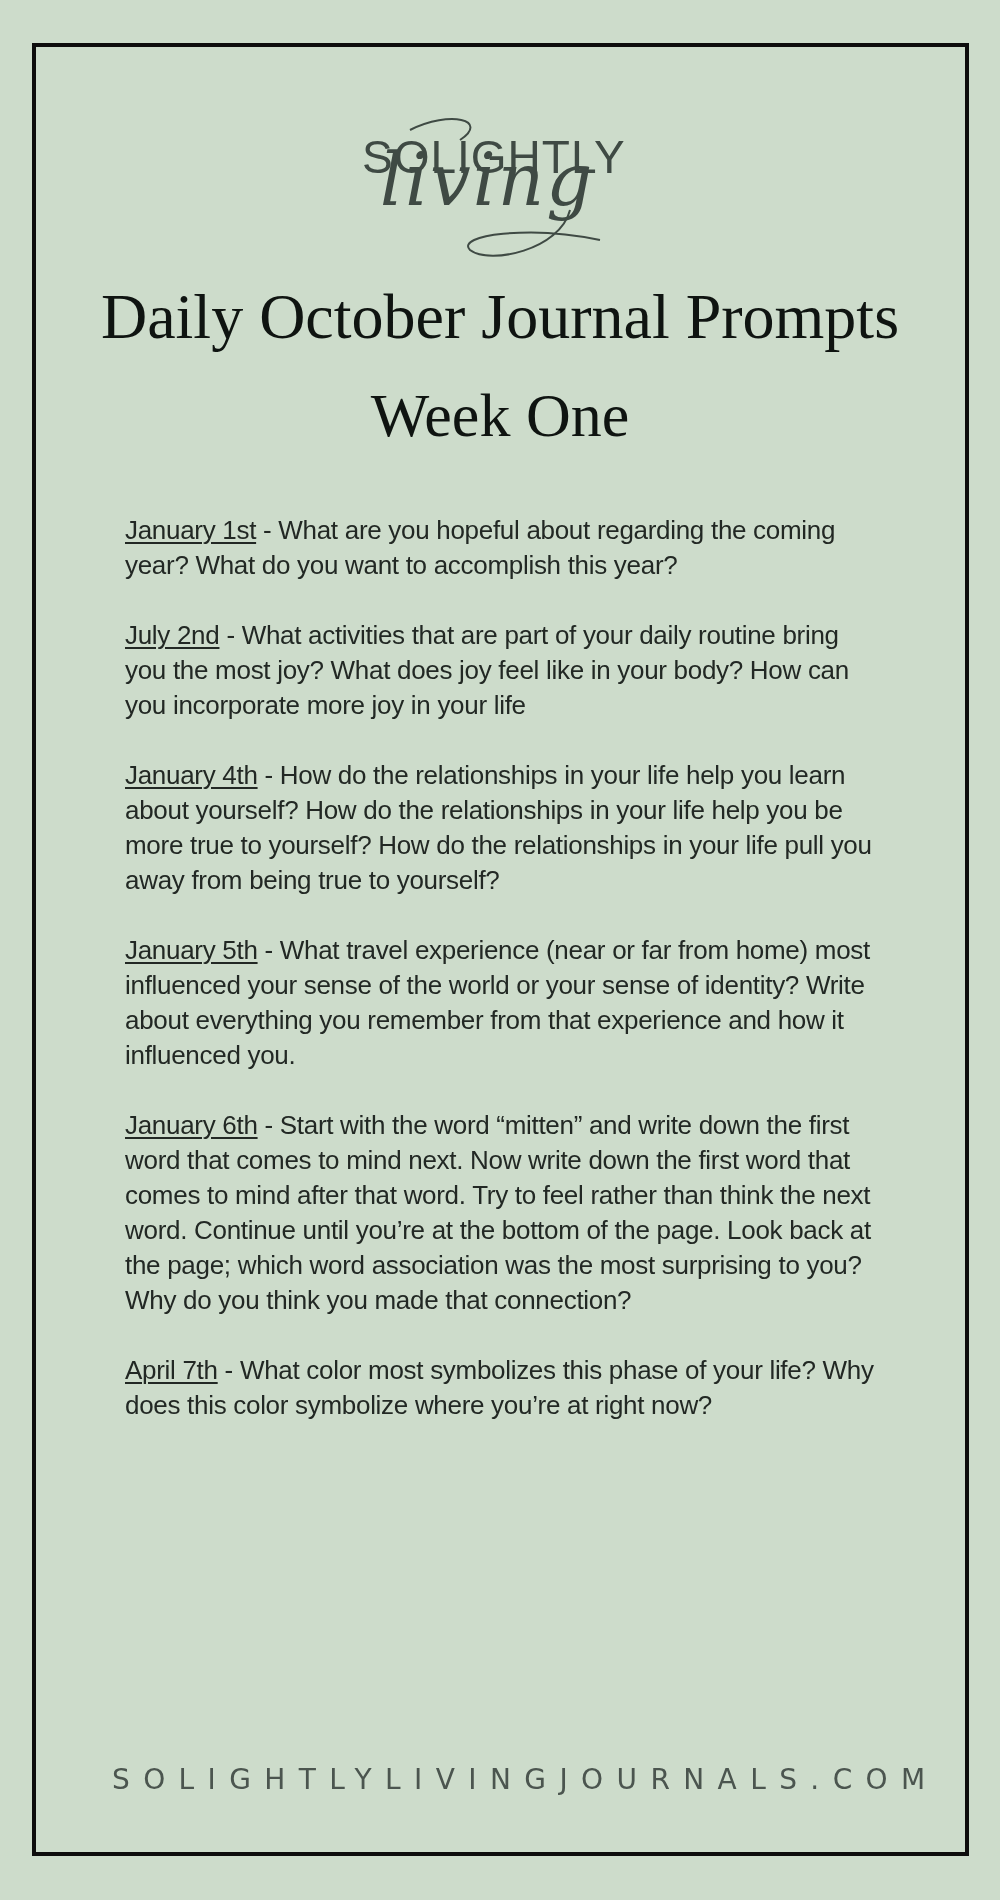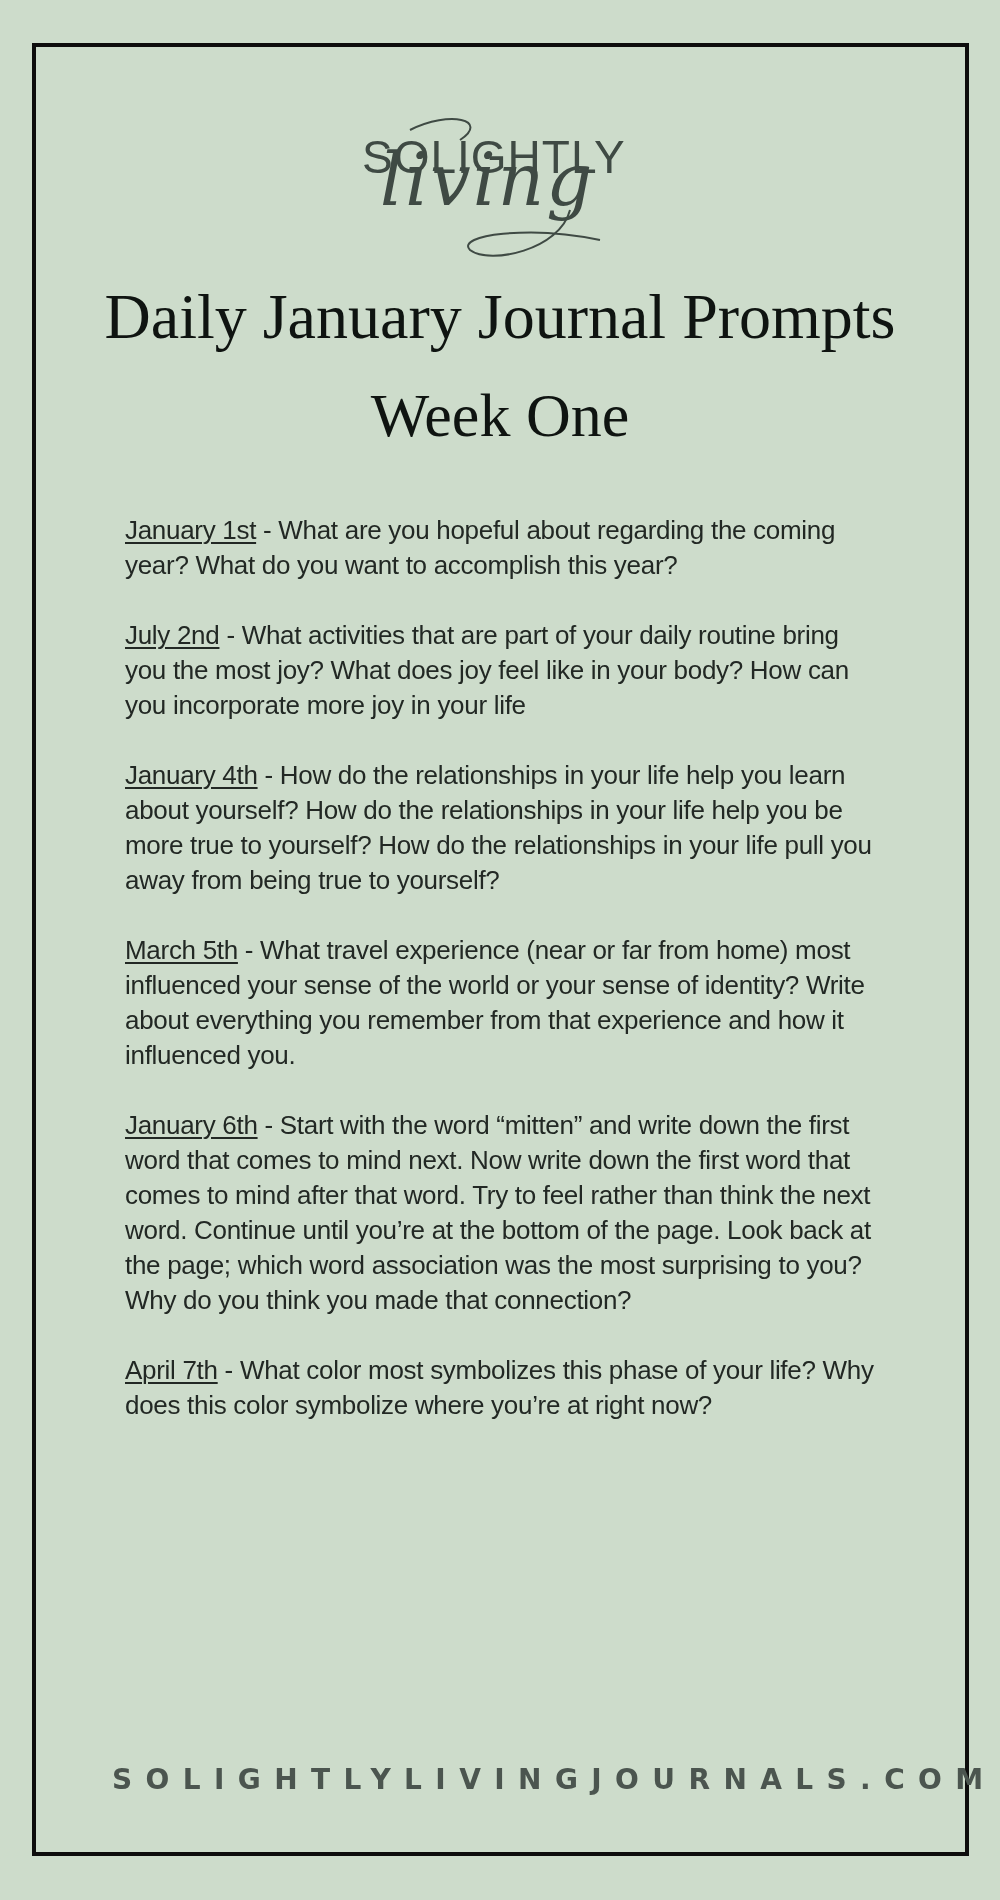--- a/index.html
+++ b/index.html
@@ -77,42 +77,42 @@
     text-decoration-thickness: 2px;
     text-underline-offset: 3px;
   }
   .footer {
     position: absolute;
     left: 112px; top: 1763px;
     font-family: "DejaVu Sans", sans-serif;
     font-size: 28px;
     letter-spacing: 13.4px;
     color: #4b554f;
-    font-weight: 700;
+    font-weight: 400;
   }
 </style>
 </head>
 <body>
 
 <div class="frame"></div>
 
 <div class="logo">
   <span class="logo-top">SOLIGHTLY</span>
   <span class="logo-script">living</span>
   <svg width="320" height="170">
     <path d="M70 30 C 110 10, 150 20, 120 40" fill="none" stroke="#3f4a44" stroke-width="2"></path>
     <path d="M230 110 C 220 150, 150 165, 130 150 C 115 135, 190 125, 260 140" fill="none" stroke="#3f4a44" stroke-width="2"></path>
   </svg>
 </div>
 
-<div class="title">Daily January Journal Prompts</div>
+<div class="title">Daily October Journal Prompts</div>
 <div class="subtitle">Week One</div>
 
 <div class="prompts">
   <p class="prompt"><span class="date">January 1st</span><span> - What are you hopeful about regarding the coming year? What do you want to accomplish this year?</span></p>
   <p class="prompt"><span class="date">July 2nd</span><span> - What activities that are part of your daily routine bring you the most joy? What does joy feel like in your body? How can you incorporate more joy in your life</span></p>
   <p class="prompt"><span class="date">January 4th</span><span> - How do the relationships in your life help you learn about yourself? How do the relationships in your life help you be more true to yourself? How do the relationships in your life pull you away from being true to yourself?</span></p>
-  <p class="prompt"><span class="date">March 5th</span><span> - What travel experience (near or far from home) most influenced your sense of the world or your sense of identity? Write about everything you remember from that experience and how it influenced you.</span></p>
+  <p class="prompt"><span class="date">January 5th</span><span> - What travel experience (near or far from home) most influenced your sense of the world or your sense of identity? Write about everything you remember from that experience and how it influenced you.</span></p>
   <p class="prompt"><span class="date">January 6th</span><span> - Start with the word “mitten” and write down the first word that comes to mind next. Now write down the first word that comes to mind after that word. Try to feel rather than think the next word. Continue until you’re at the bottom of the page. Look back at the page; which word association was the most surprising to you? Why do you think you made that connection?</span></p>
   <p class="prompt"><span class="date">April 7th</span><span> - What color most symbolizes this phase of your life? Why does this color symbolize where you’re at right now?</span></p>
 </div>
 
 <div class="footer">SOLIGHTLYLIVINGJOURNALS.COM</div>
 
 </body></html>

